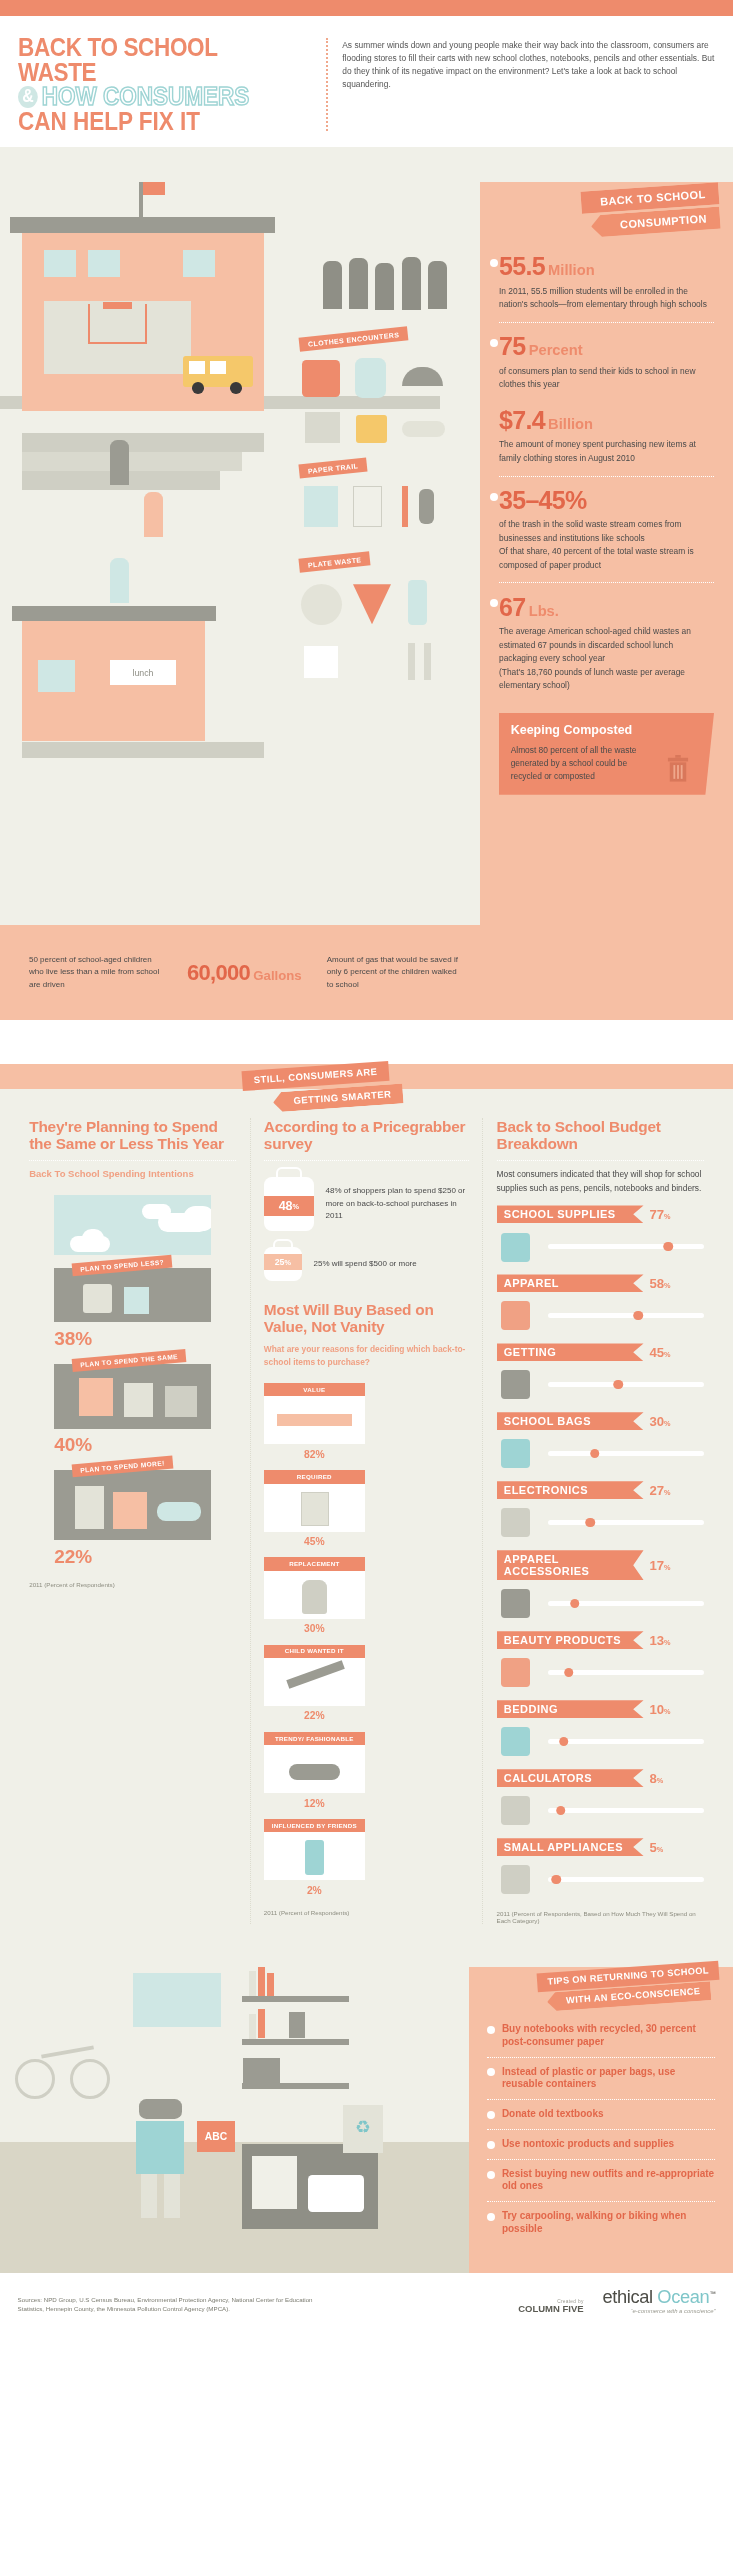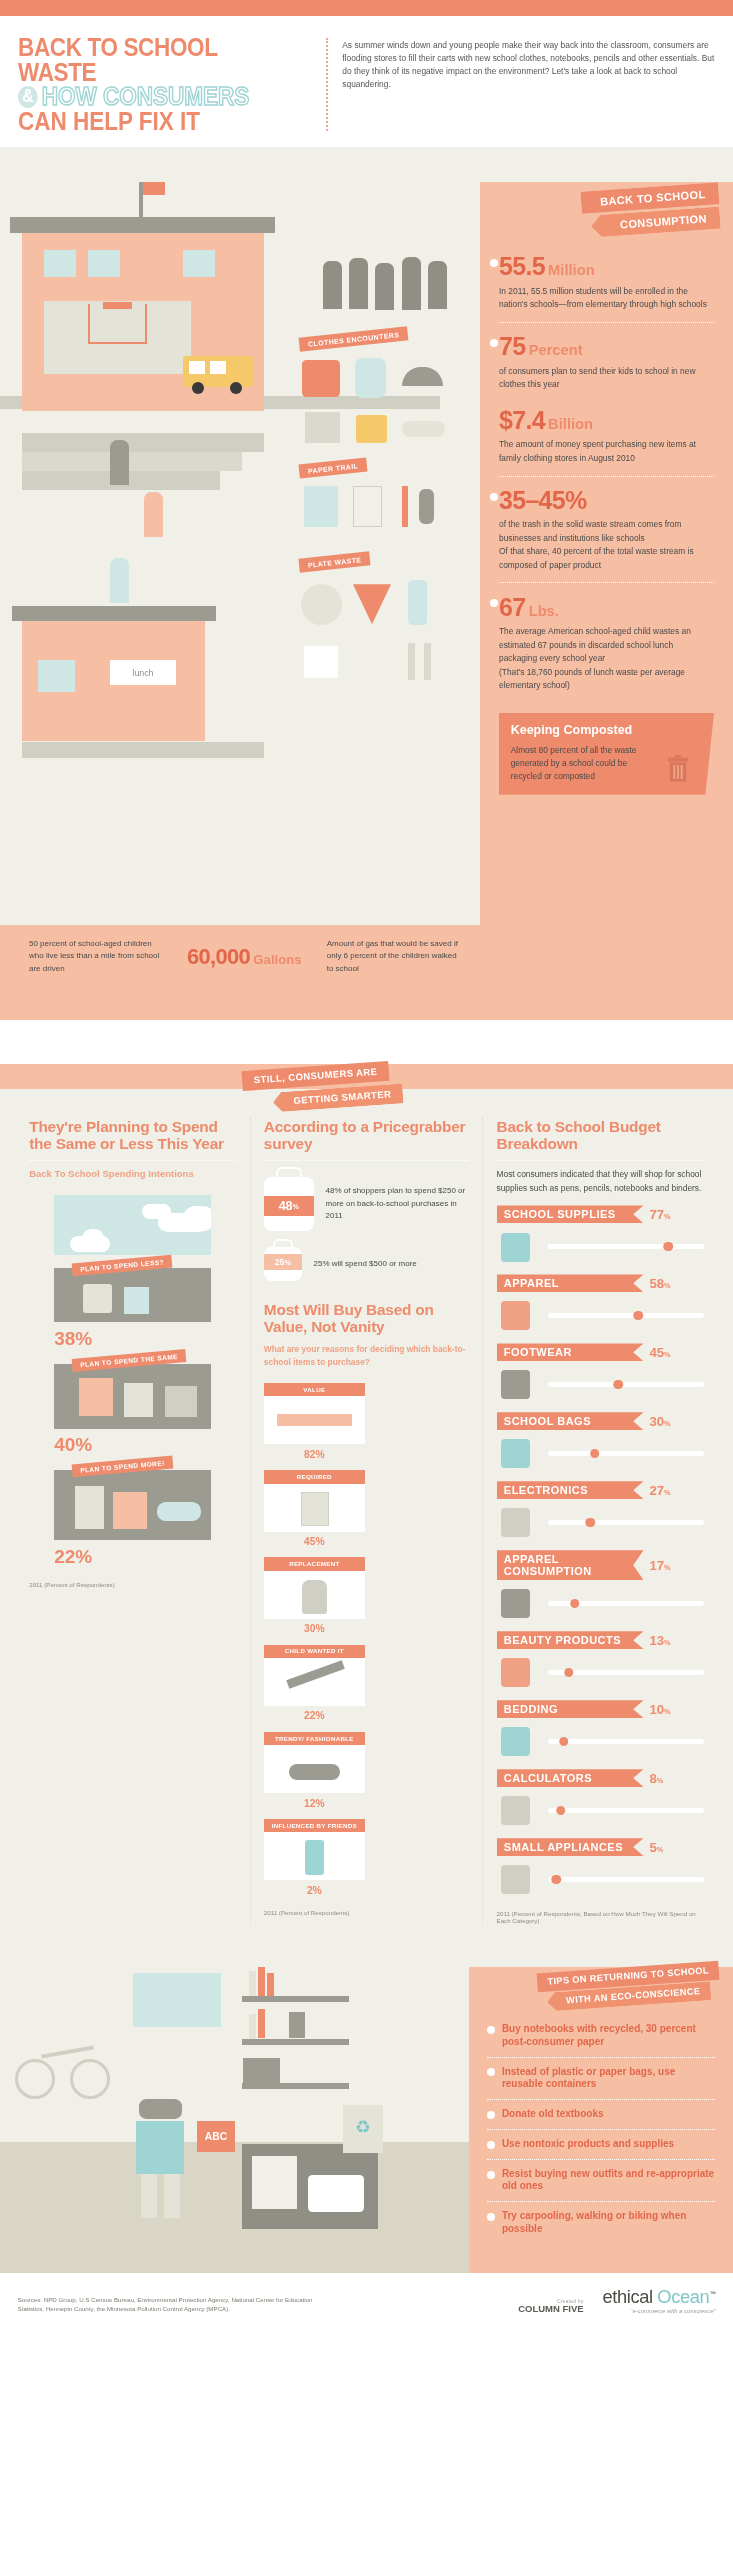--- a/index.html
+++ b/index.html
@@ -83,21 +83,21 @@
 
   
   .ill { position:absolute; }
   .lbl-ribbon {
     position:absolute; background:#ee8b6c; color:#fff; font-weight:bold;
     font-size:7px; letter-spacing:0.4px; padding:3.7px 8.8px;
     text-transform:uppercase; transform:rotate(-6deg);
   }
 
   .gas-strip { position:absolute; left:0; bottom:0; width:484px; height:95px; background:#f6bfa4; }
-  .gas-row { position:absolute; left:0; bottom:16px; width:601px; height:95px; display:flex; align-items:center; }
+  .gas-row { position:absolute; left:0; bottom:0; width:601px; height:95px; display:flex; align-items:center; }
   .gas-txt { font-size:8px; line-height:1.55; width:136px; }
   .gas-num { font-size:22px; font-weight:bold; color:#e2674a; letter-spacing:-0.7px; white-space:nowrap; }
   .gas-unit { font-size:13.2px; color:#ee8b6c; font-weight:bold; }
 
   
   .sec2 { position:relative; background:#f0f0e8; padding:0 0 11.7px 0; }
   .sec2-band { height:25px; background:#f6bfa4; position:relative; }
   .ribbon-smart-1 {
     position:absolute; left:242px; top:1.5px; background:#ee8b6c; color:#fff;
     font-weight:bold; font-size:9.5px; letter-spacing:0.4px; padding:4.4px 11.7px;
@@ -557,21 +557,21 @@
                 <span class="bar-ico">
                   <span style="position:absolute;left:4.4px;top:2.9px;width:29px;height:29px;background:#f0a184;border-radius:3.7px;display:block;"></span>
                 </span>
                 <span class="track">
                   <span class="knob" style="left: 58%;"></span>
                 </span>
               </div>
             </div>
             <div class="bar-row">
               <div class="bar-head">
-                <span class="bar-tag">FOOTWEAR</span>
+                <span class="bar-tag">GETTING</span>
                 <span class="bar-pct">45<small>%</small></span>
               </div>
               <div class="bar-body">
                 <span class="bar-ico">
                   <span style="position:absolute;left:4.4px;top:2.9px;width:29px;height:29px;background:#9b9b92;border-radius:3.7px;display:block;"></span>
                 </span>
                 <span class="track">
                   <span class="knob" style="left: 45%;"></span>
                 </span>
               </div>
@@ -599,21 +599,21 @@
                 <span class="bar-ico">
                   <span style="position:absolute;left:4.4px;top:2.9px;width:29px;height:29px;background:#cfcfc4;border-radius:3.7px;display:block;"></span>
                 </span>
                 <span class="track">
                   <span class="knob" style="left: 27%;"></span>
                 </span>
               </div>
             </div>
             <div class="bar-row">
               <div class="bar-head">
-                <span class="bar-tag">APPAREL CONSUMPTION</span>
+                <span class="bar-tag">APPAREL ACCESSORIES</span>
                 <span class="bar-pct">17<small>%</small></span>
               </div>
               <div class="bar-body">
                 <span class="bar-ico">
                   <span style="position:absolute;left:4.4px;top:2.9px;width:29px;height:29px;background:#9b9b92;border-radius:3.7px;display:block;"></span>
                 </span>
                 <span class="track">
                   <span class="knob" style="left: 17%;"></span>
                 </span>
               </div>

